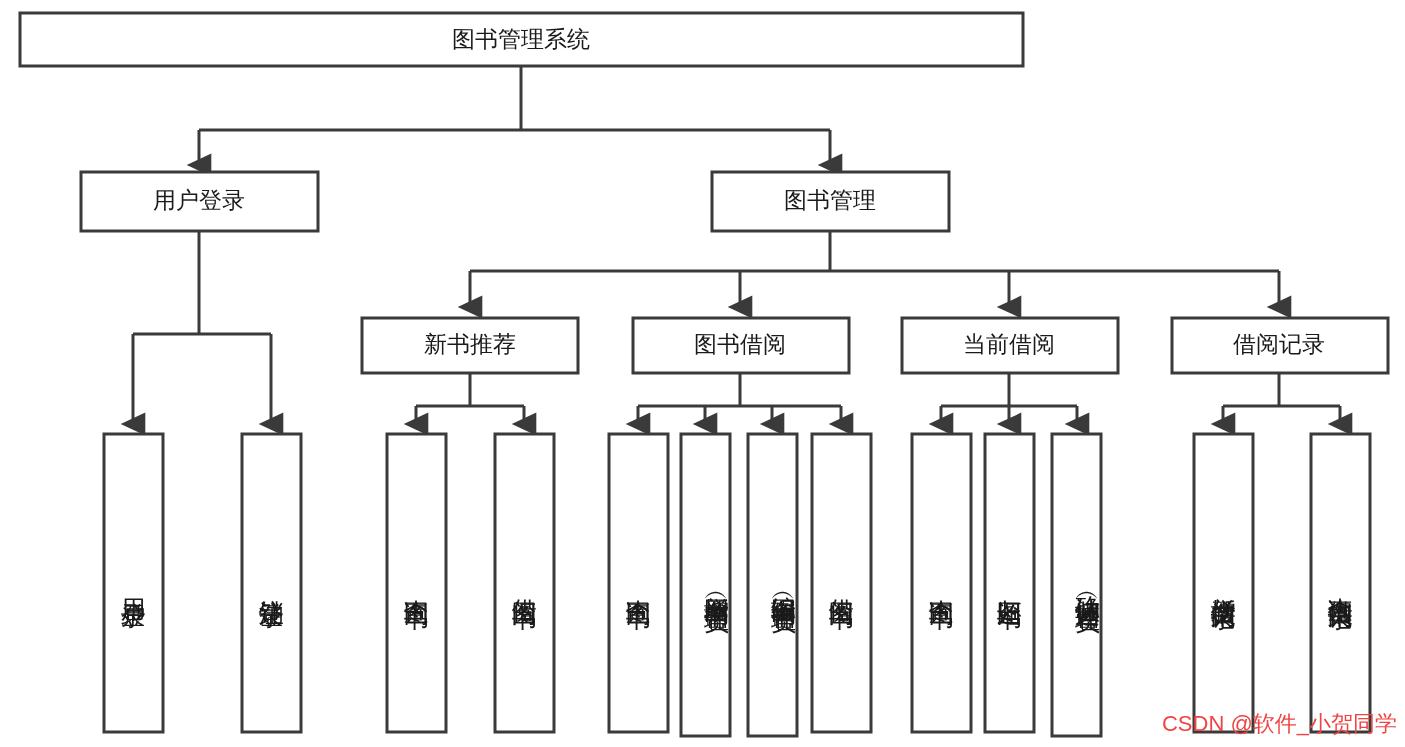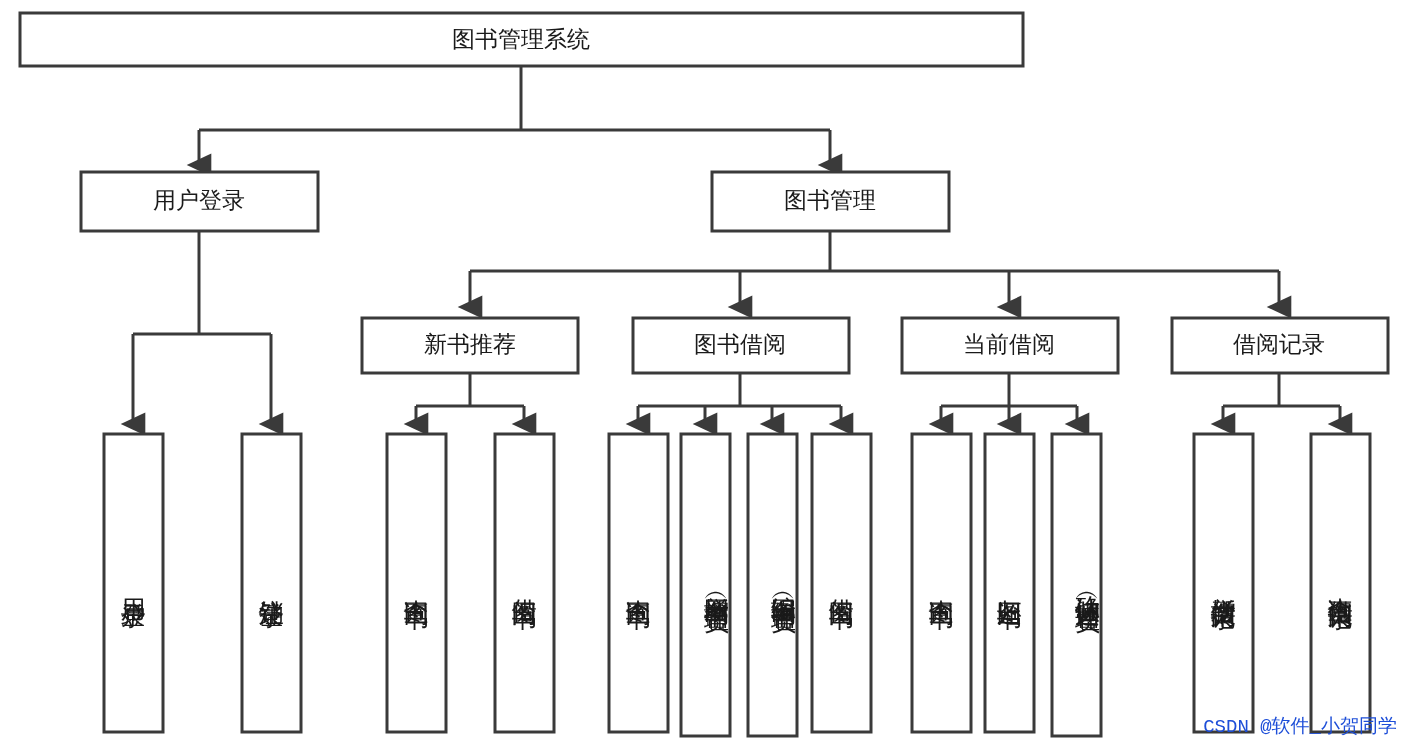--- a/index.html
+++ b/index.html
@@ -55,23 +55,23 @@
     align-items: center;
     justify-content: center;
     letter-spacing: 2px;
     pointer-events: none;
     user-select: none;
   }
   .watermark {
     position: absolute;
     right: 8px;
     bottom: 8px;
-    font-family: Liberation Mono, monospace;
-    font-size: 19px;
-    color: #1d4ed8;
+    font-family: Liberation Sans, sans-serif;
+    font-size: 22px;
+    color: #ef4444;
     white-space: nowrap;
     user-select: none;
   }
 </style>
 </head>
 <body>
 
 <div id="diagram-root">
 
   <svg id="diagram-svg" viewBox="0 0 1405 747">

